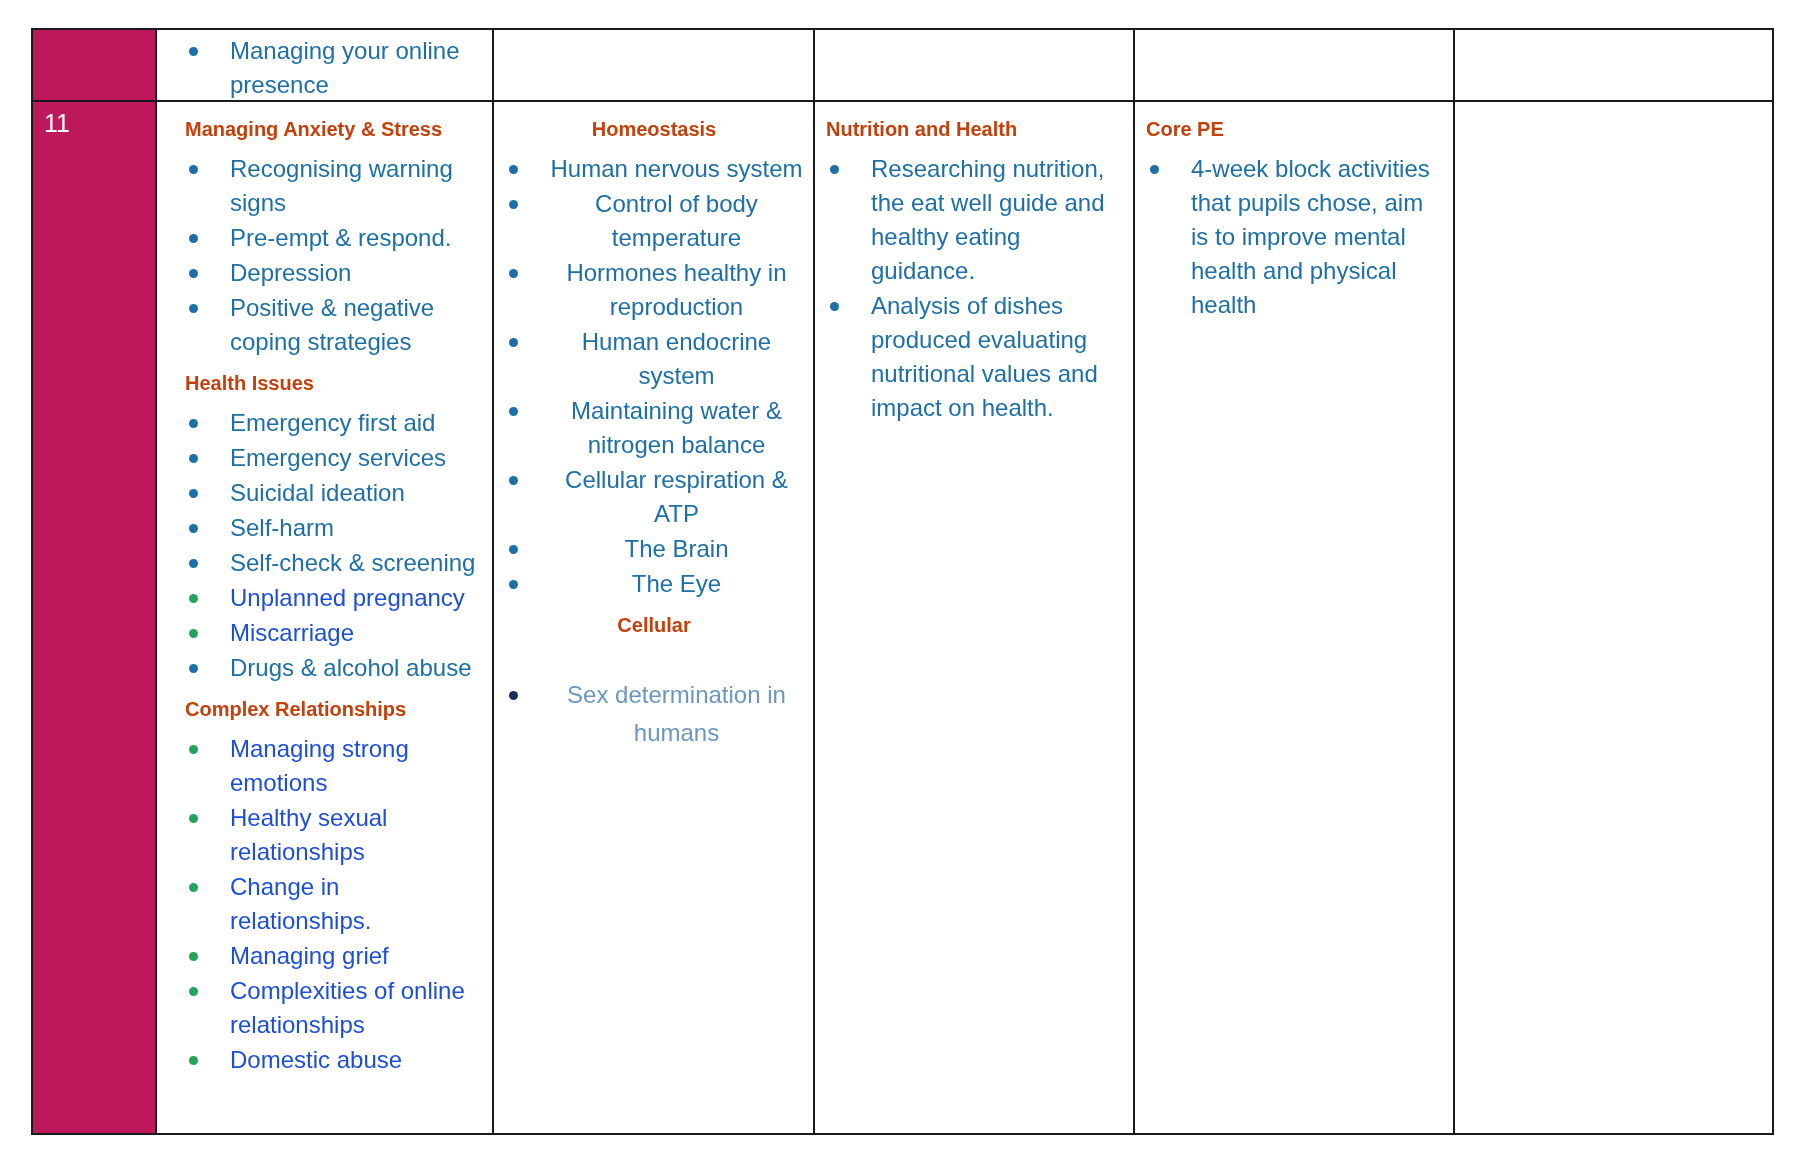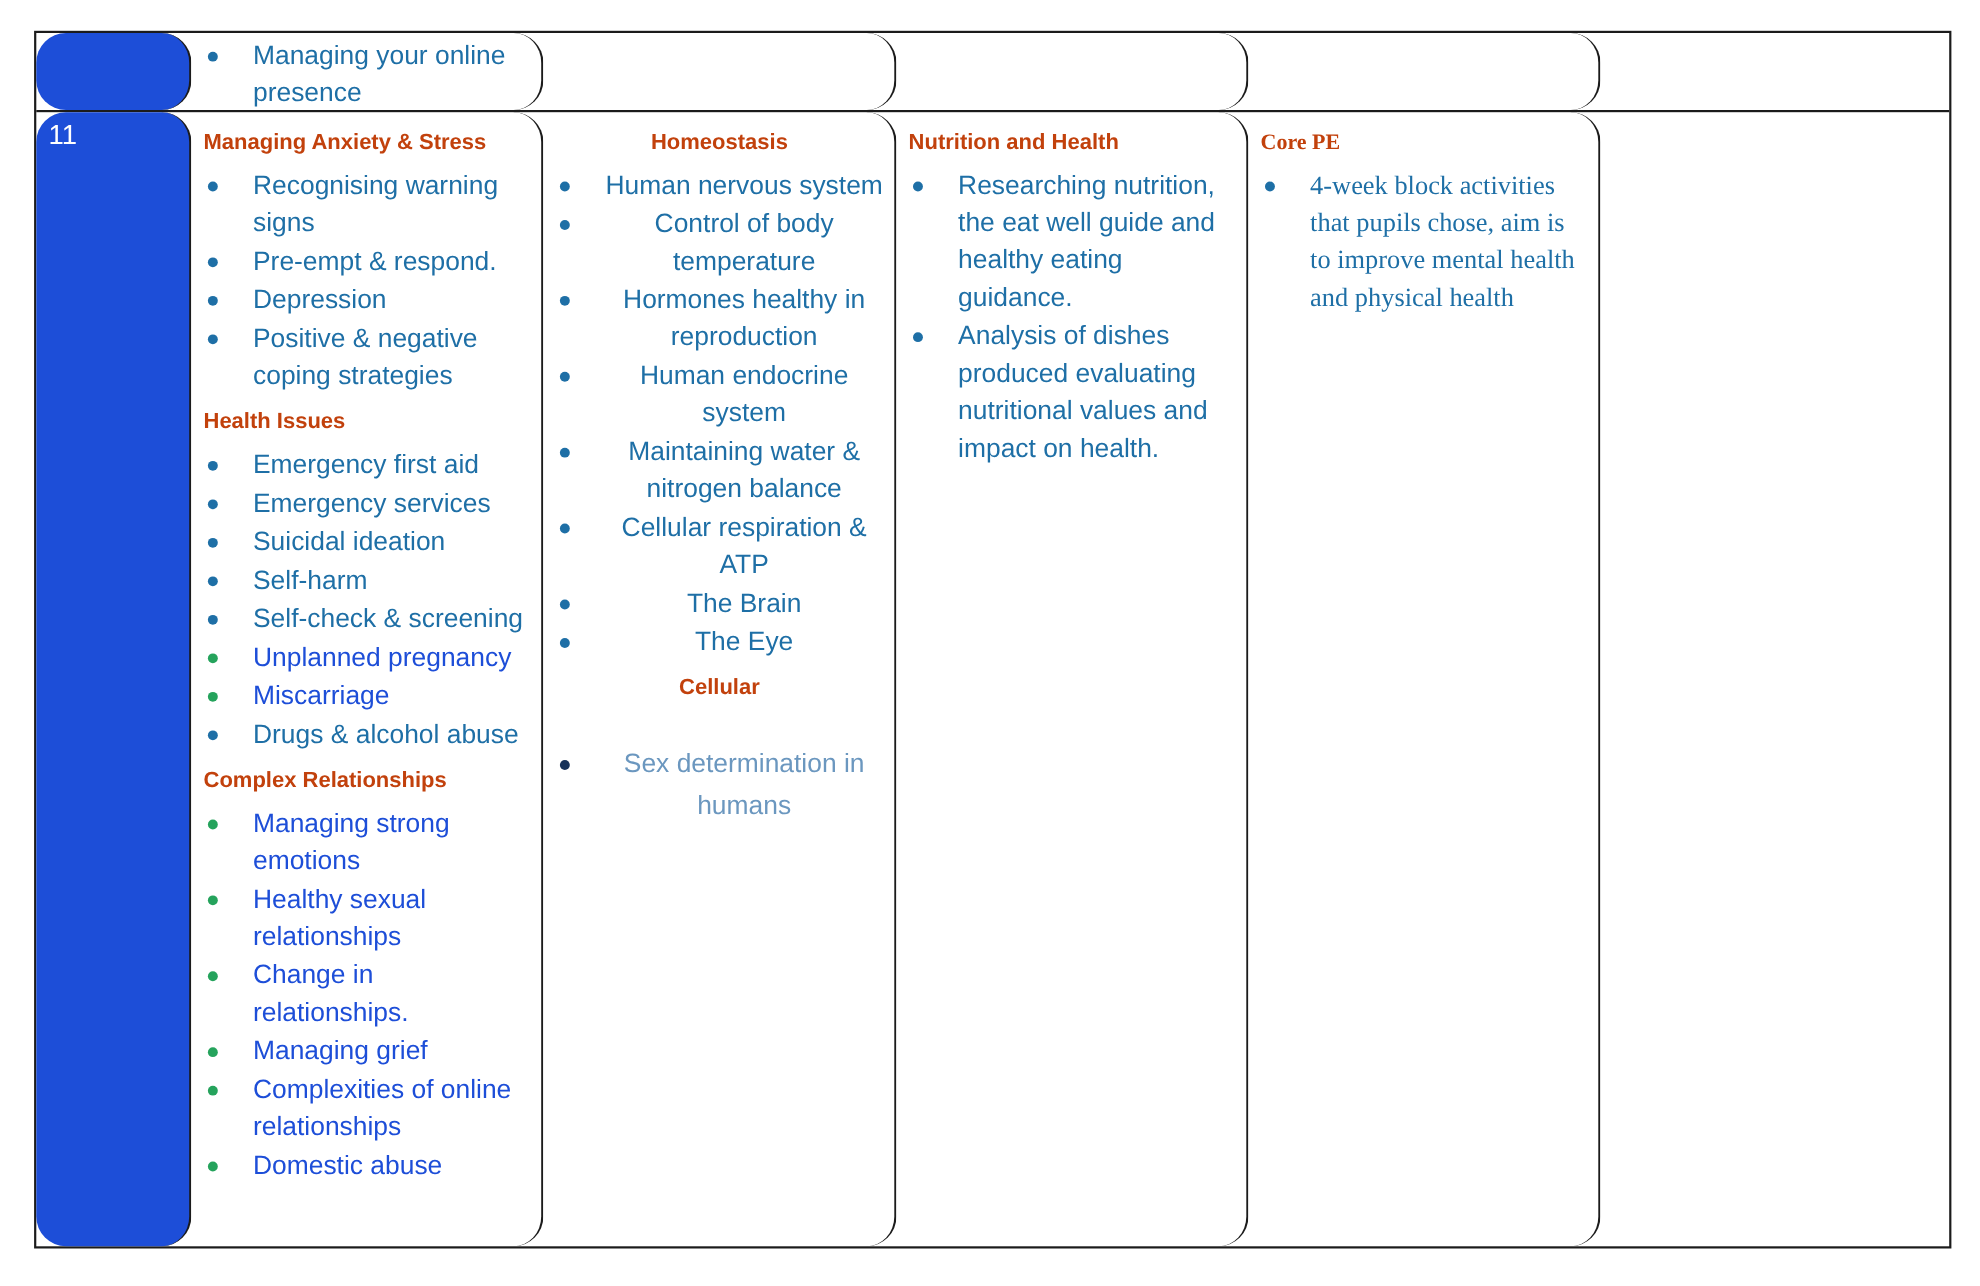--- a/index.html
+++ b/index.html
@@ -4,27 +4,27 @@
 <style>
   html, body { margin:0; padding:0; background:#ffffff; }
   body { width:1800px; height:1169px; position:relative; overflow:hidden;
          font-family:"Liberation Sans", "DejaVu Sans", sans-serif; }
   .tbl { position:absolute; left:31px; top:28px; width:1743px; height:1107px;
          border:2px solid #1b1b1b; box-sizing:border-box; }
   .row { position:absolute; left:0; right:0; }
   .row1 { top:0; height:70px; border-bottom:2px solid #1b1b1b; }
   .row2 { top:72px; bottom:0; }
   .cell { position:absolute; top:0; bottom:0; box-sizing:border-box;
-          border-right:2px solid #1b1b1b; padding:4px 10px 0 11px;border-radius:27px; }
+          border-right:2px solid #1b1b1b; padding:4px 10px 0 11px; }
   .cell.last { border-right:none; }
-  .c0 { left:0; width:141px; background:#1d4ed8; }
+  .c0 { left:0; width:124px; background:#be185d; }
   .c1 { left:141px; width:320px; }
   .c2 { left:461px; width:321px;text-align:center; }
   .c3 { left:782px; width:320px; }
-  .c4 { left:1102px; width:320px;font-family:Liberation Serif, serif; }
+  .c4 { left:1102px; width:320px; }
   .c5 { left:1422px; width:319px; }
   .year { color:#ffffff; font-size:25px; line-height:34px; padding-left:0; }
   .heading { color:#c2410c; font-weight:bold; font-size:20px; line-height:46px; }
   ul { list-style:none; margin:0; padding:0; }
   li { position:relative; padding-left:45px; font-size:24px; line-height:34px; margin-bottom:1px; }
   li .dot { position:absolute; left:4px; top:13px; width:9px; height:9px; border-radius:50%; }
   .blue { color:#1e6fa6; } .blue .dot { background:#1e6fa6; }
   .green { color:#1d4ed8; } .green .dot { background:#25a35c; }
   .pale { color:#6b97bf; line-height:38px;margin-top:28px; } .pale .dot { background:#16325a; top:15px; }
 </style>

